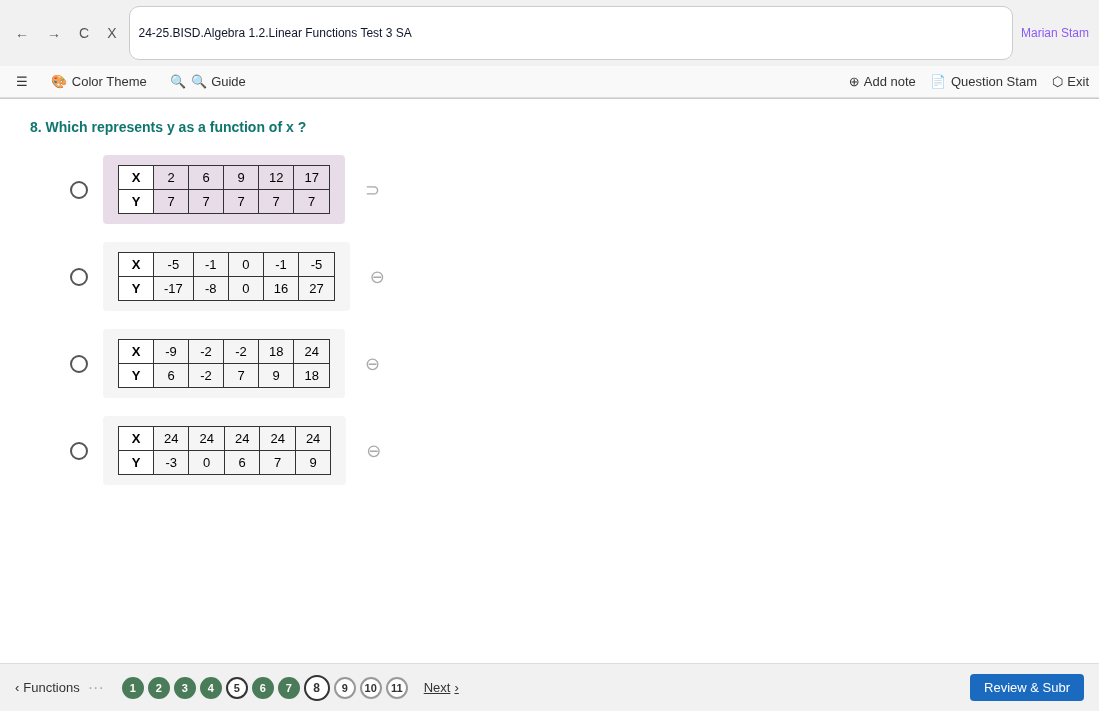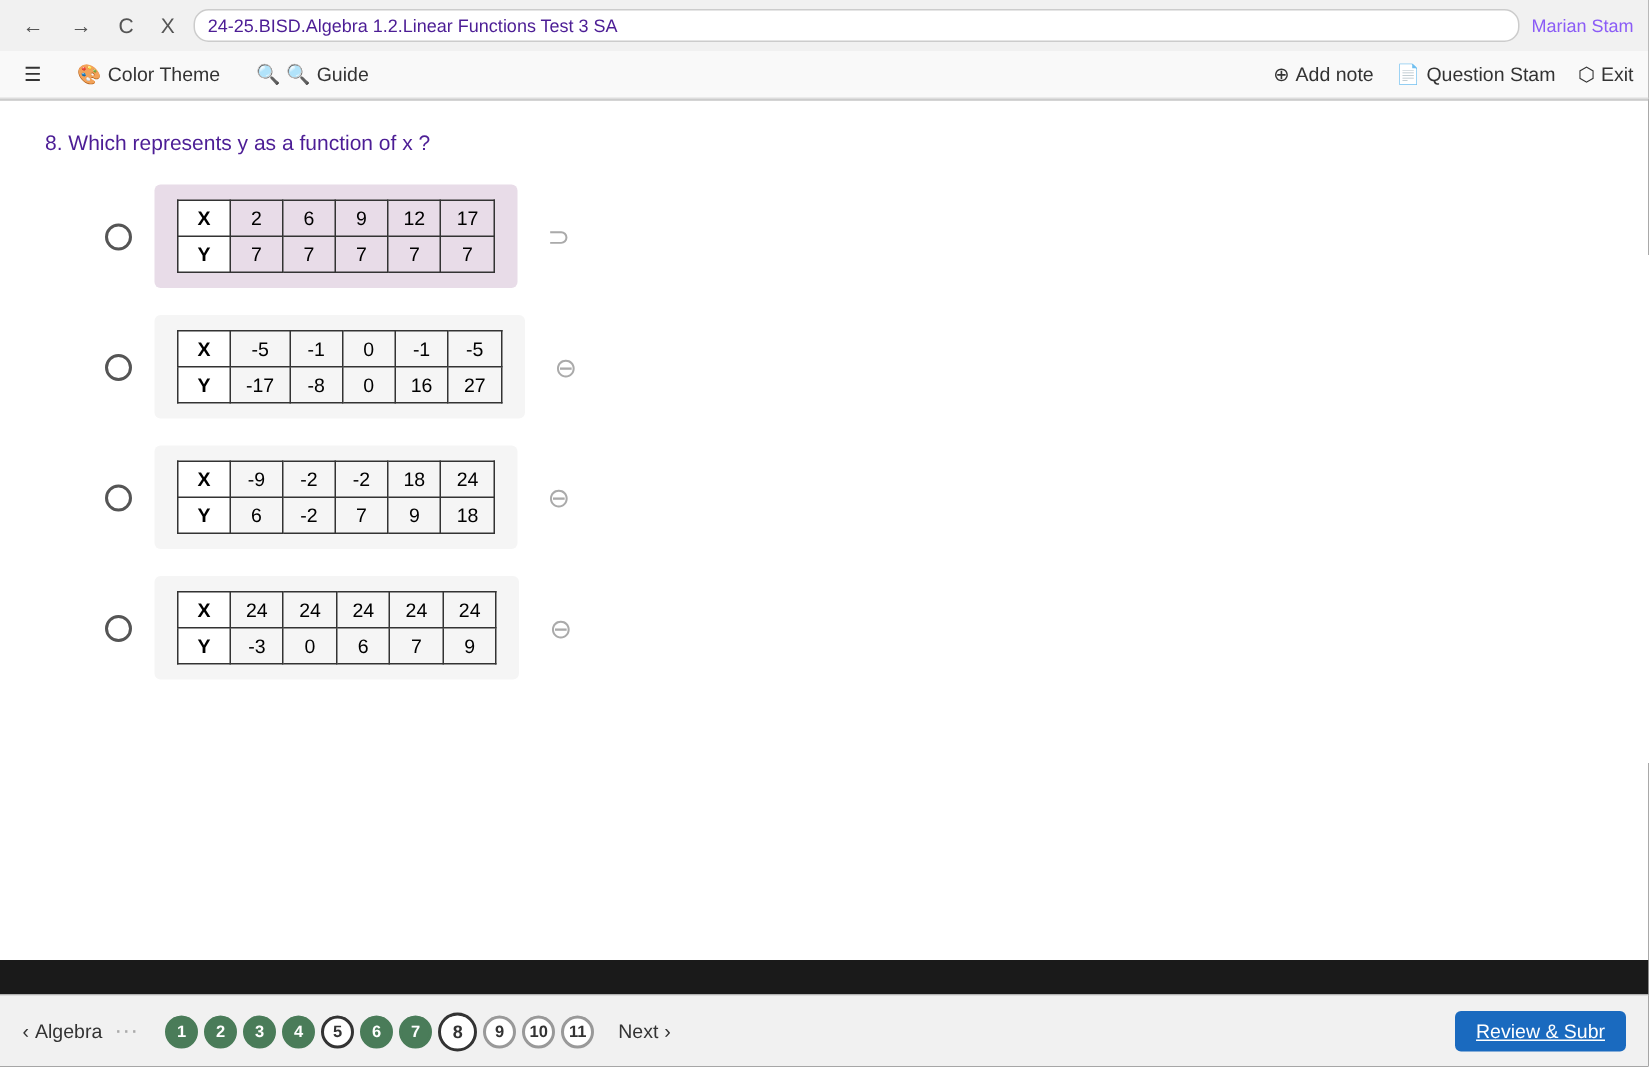--- a/index.html
+++ b/index.html
@@ -26,22 +26,22 @@
       background: none;
       border: none;
       cursor: pointer;
       font-size: 14px;
       color: #555;
       padding: 2px 5px;
     }
     .address-bar {
       flex: 1;
       font-size: 12px;
-      color: #4c1d95;
-      padding: 3px 8px;
+      color: #0f172a;
+      padding: 19px 8px;
       background: white;
       border: 1px solid #ccc;
       border-radius: 10px;
     }
     .user-name {
       font-size: 12px;
       color: #8b5cf6;
       margin-left: auto;
     }
     .toolbar {
@@ -82,23 +82,23 @@
     
     .main-content {
       background: #fff;
       height: calc(711px - 90px - 48px);
       overflow-y: auto;
       padding: 20px 30px;
       position: relative;
     }
     .question-label {
       font-size: 14px;
-      color: #4c1d95;
+      color: #0f766e;
       margin-bottom: 20px;
-      font-weight: normal;
+      font-weight: bold;
     }
     .answer-options {
       display: flex;
       flex-direction: column;
       gap: 18px;
       margin-left: 40px;
     }
     .option-row {
       display: flex;
       align-items: center;
@@ -194,31 +194,31 @@
     .next-btn {
       font-size: 13px;
       color: #333;
       cursor: pointer;
       border: none;
       background: none;
       margin-left: 8px;
       display: flex;
       align-items: center;
       gap: 4px;
+      text-decoration: underline;
     }
     .review-btn {
       margin-left: auto;
       background: #1a6abf;
       color: white;
       border: none;
       border-radius: 4px;
       padding: 6px 14px;
       font-size: 13px;
       cursor: pointer;
-      text-decoration: underline;
     }
     .side-hint {
       position: absolute;
       right: 5px;
       color: #aaa;
       font-size: 18px;
     }
   </style>
 </head>
 <body>
@@ -377,21 +377,21 @@
       </div>
       <span style="position:relative; right:auto; margin-left:5px; color:#aaa; font-size:18px;">⊖</span>
     </div>
 
   </div>
 </div>
 
 <div class="bottom-nav">
   <button class="prev-btn">
     <span>‹</span>
-    <span>Algebra</span>
+    <span>Functions</span>
   </button>
   <span style="color:#aaa;">···</span>
 
   <div class="question-dots">
     <div class="q-dot completed">1</div>
     <div class="q-dot completed">2</div>
     <div class="q-dot completed">3</div>
     <div class="q-dot completed">4</div>
     <div class="q-dot circled">5</div>
     <div class="q-dot completed">6</div>

